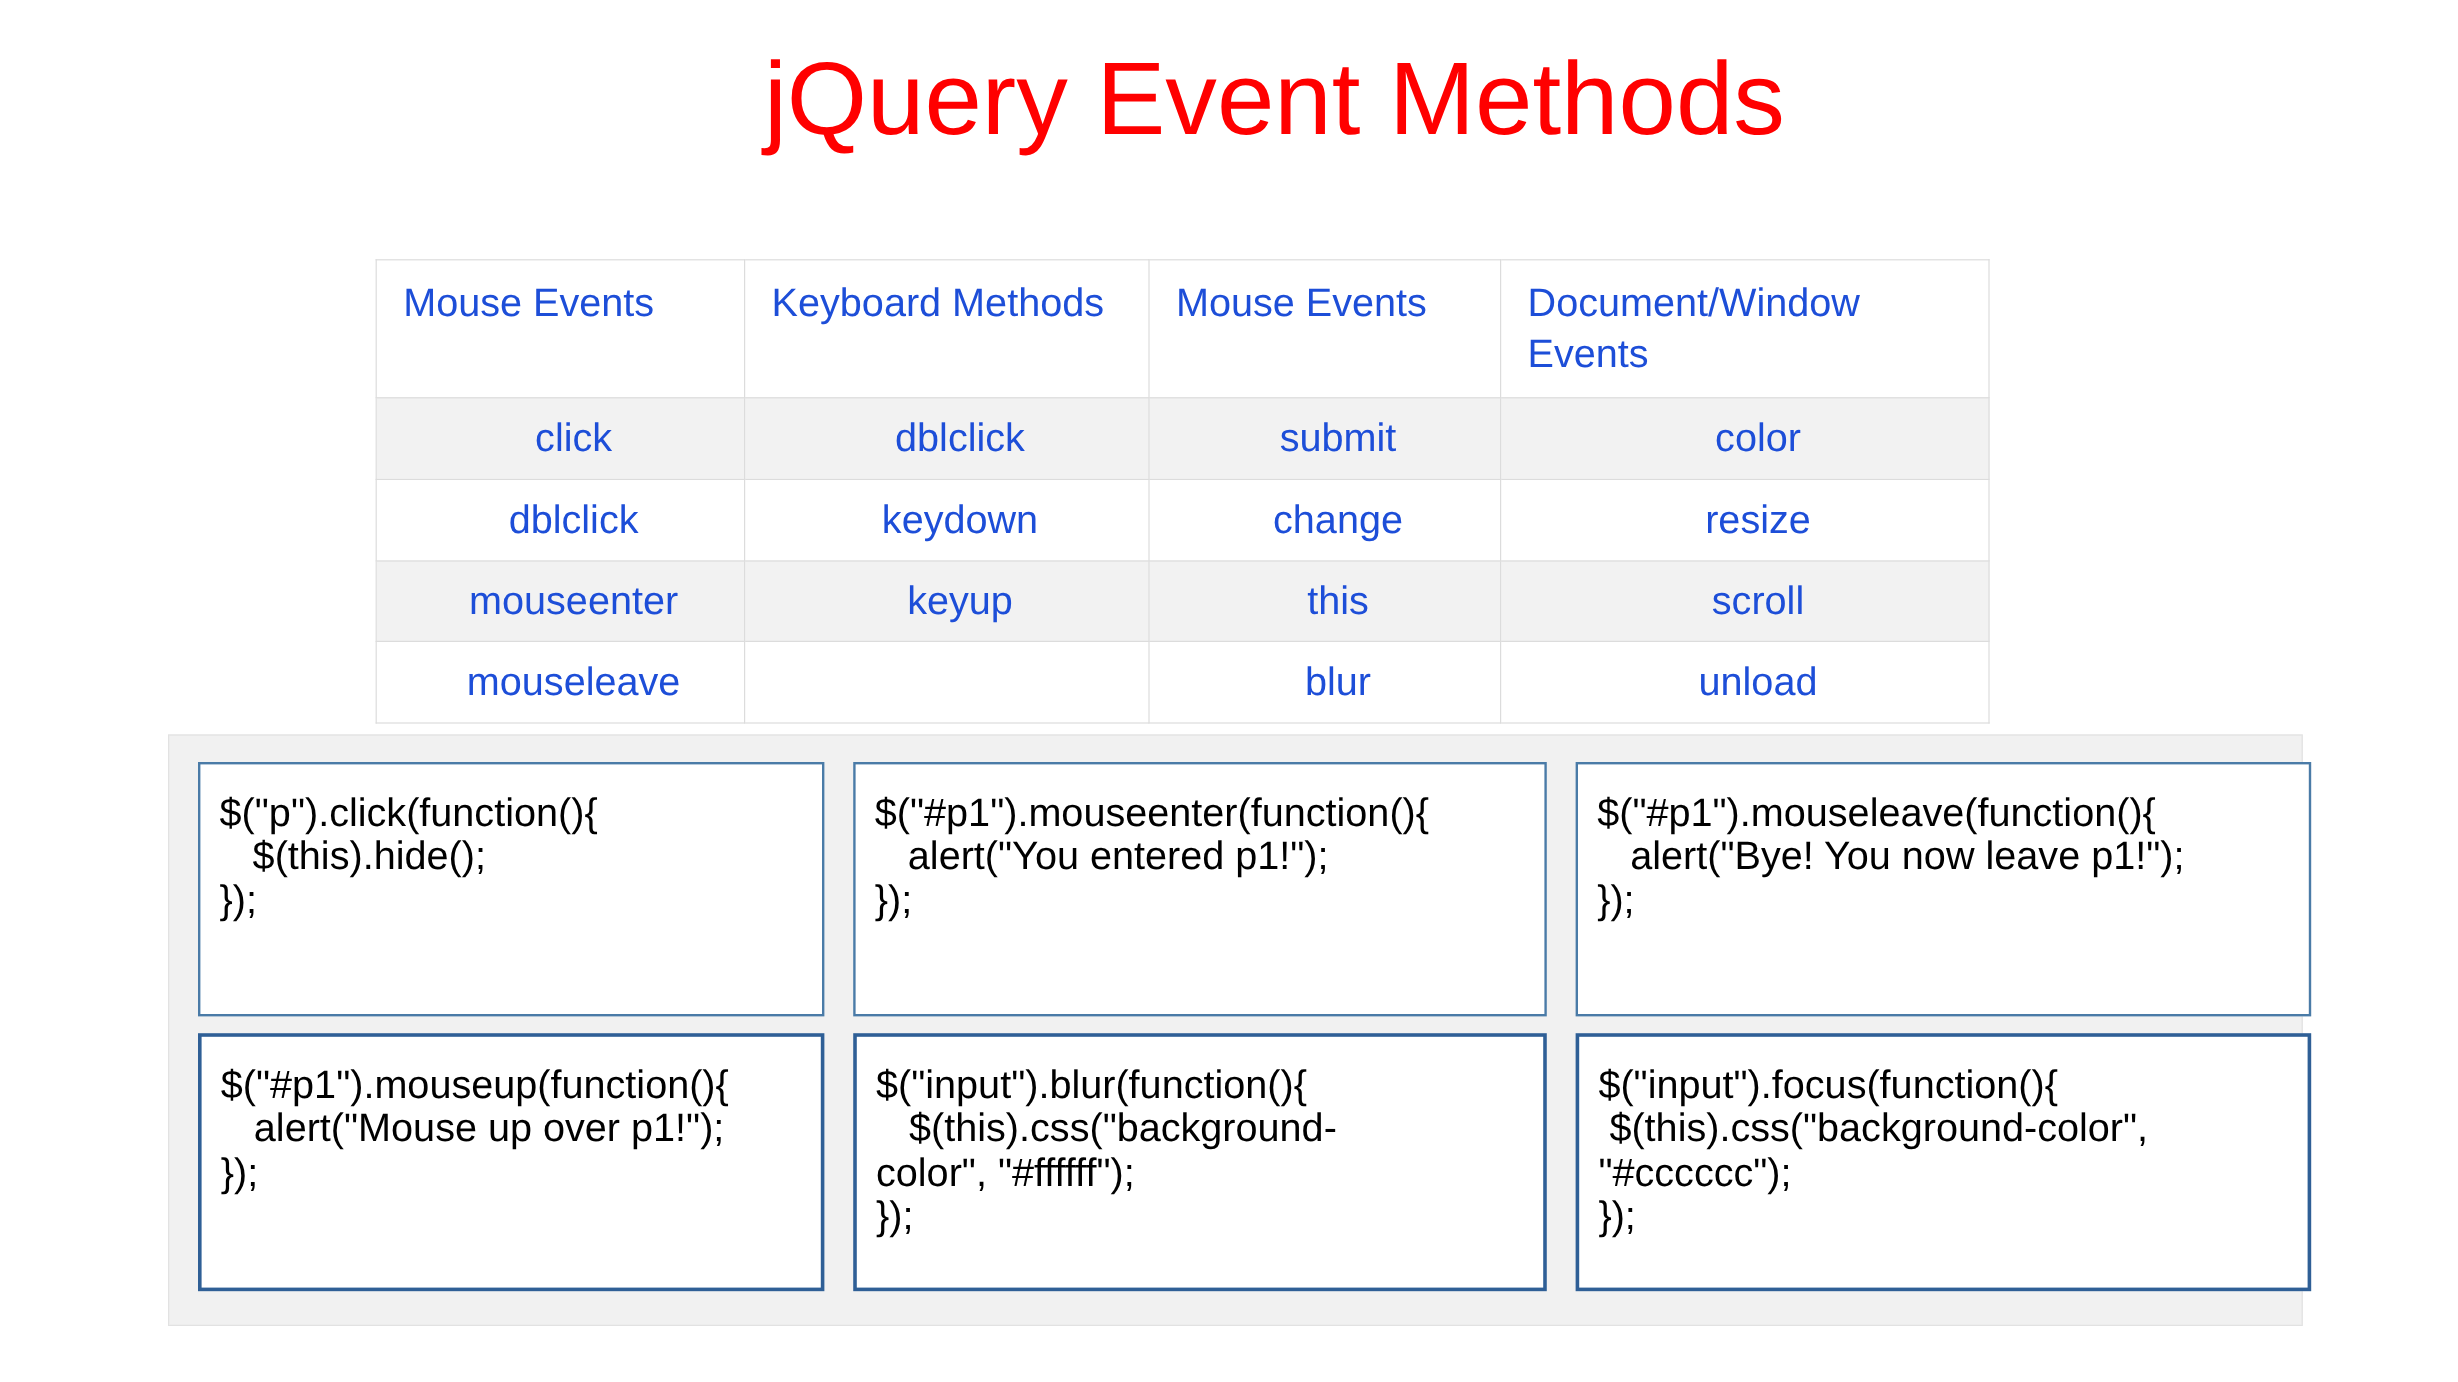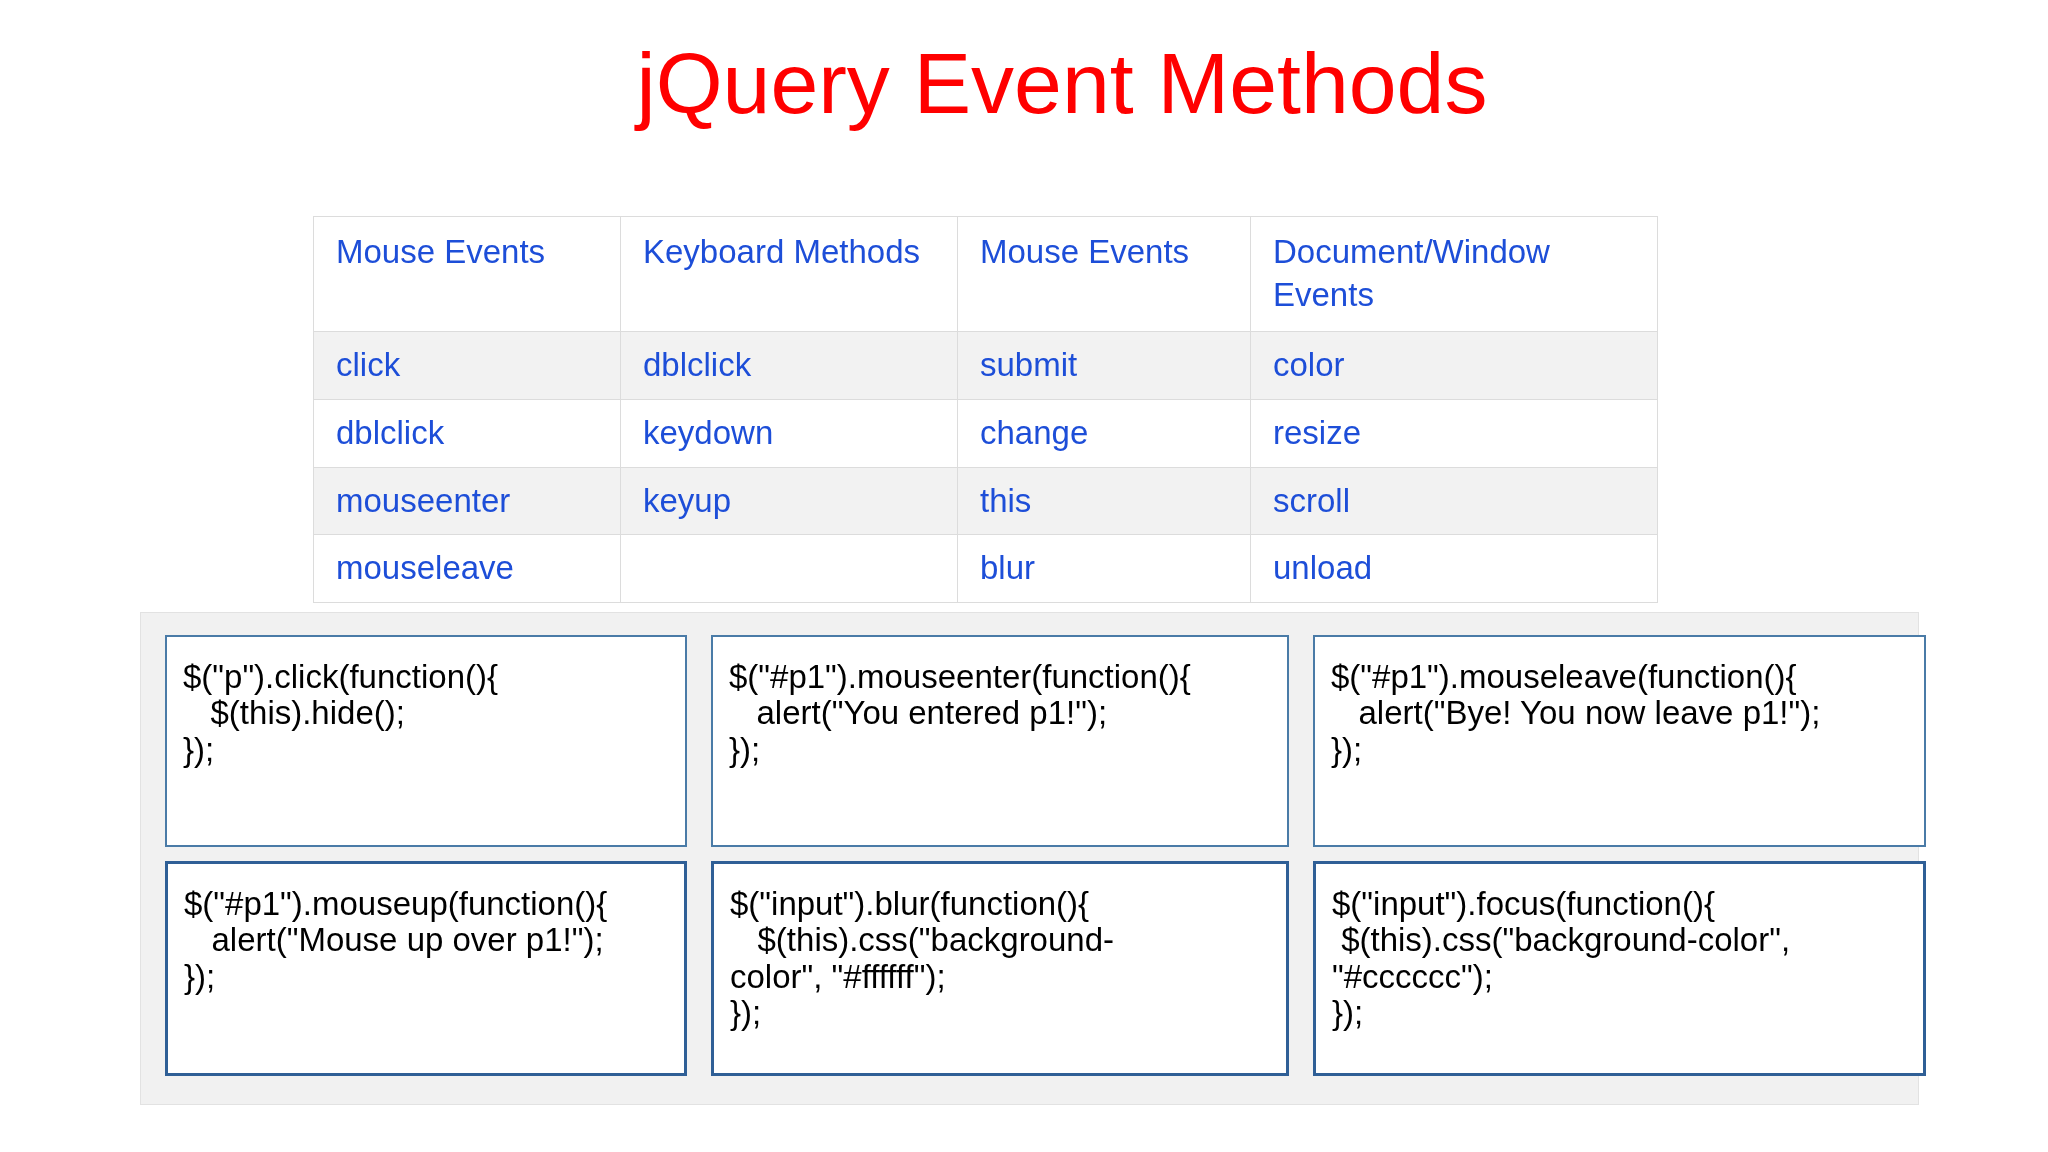--- a/index.html
+++ b/index.html
@@ -60,20 +60,21 @@
   }
   .events-table thead th {
     height: 78px;
     background: #ffffff;
     font-weight: 400;
   }
   .events-table tbody td {
     height: 38px;
     padding-top: 12px;
     padding-bottom: 12px;
+    text-align: center;
   }
   .events-table tbody tr.shaded td {
     background: #f2f2f2;
   }
   .events-table tbody tr.plain td {
     background: #ffffff;
     margin-top: 14px;
   }
 
   

